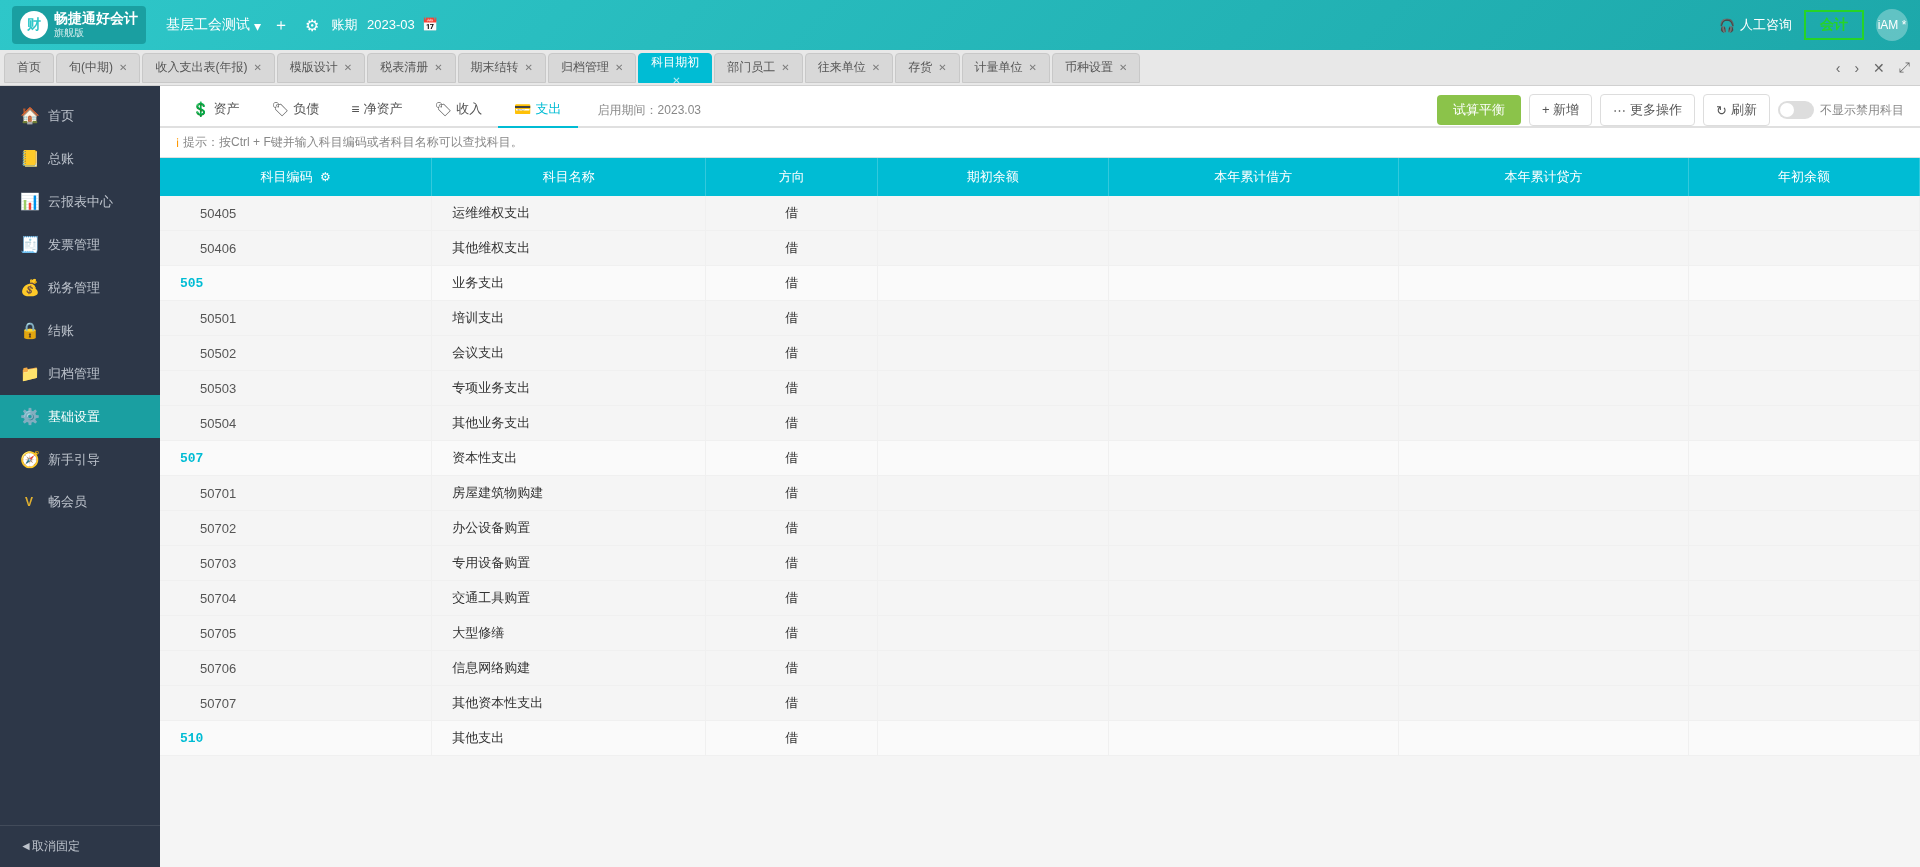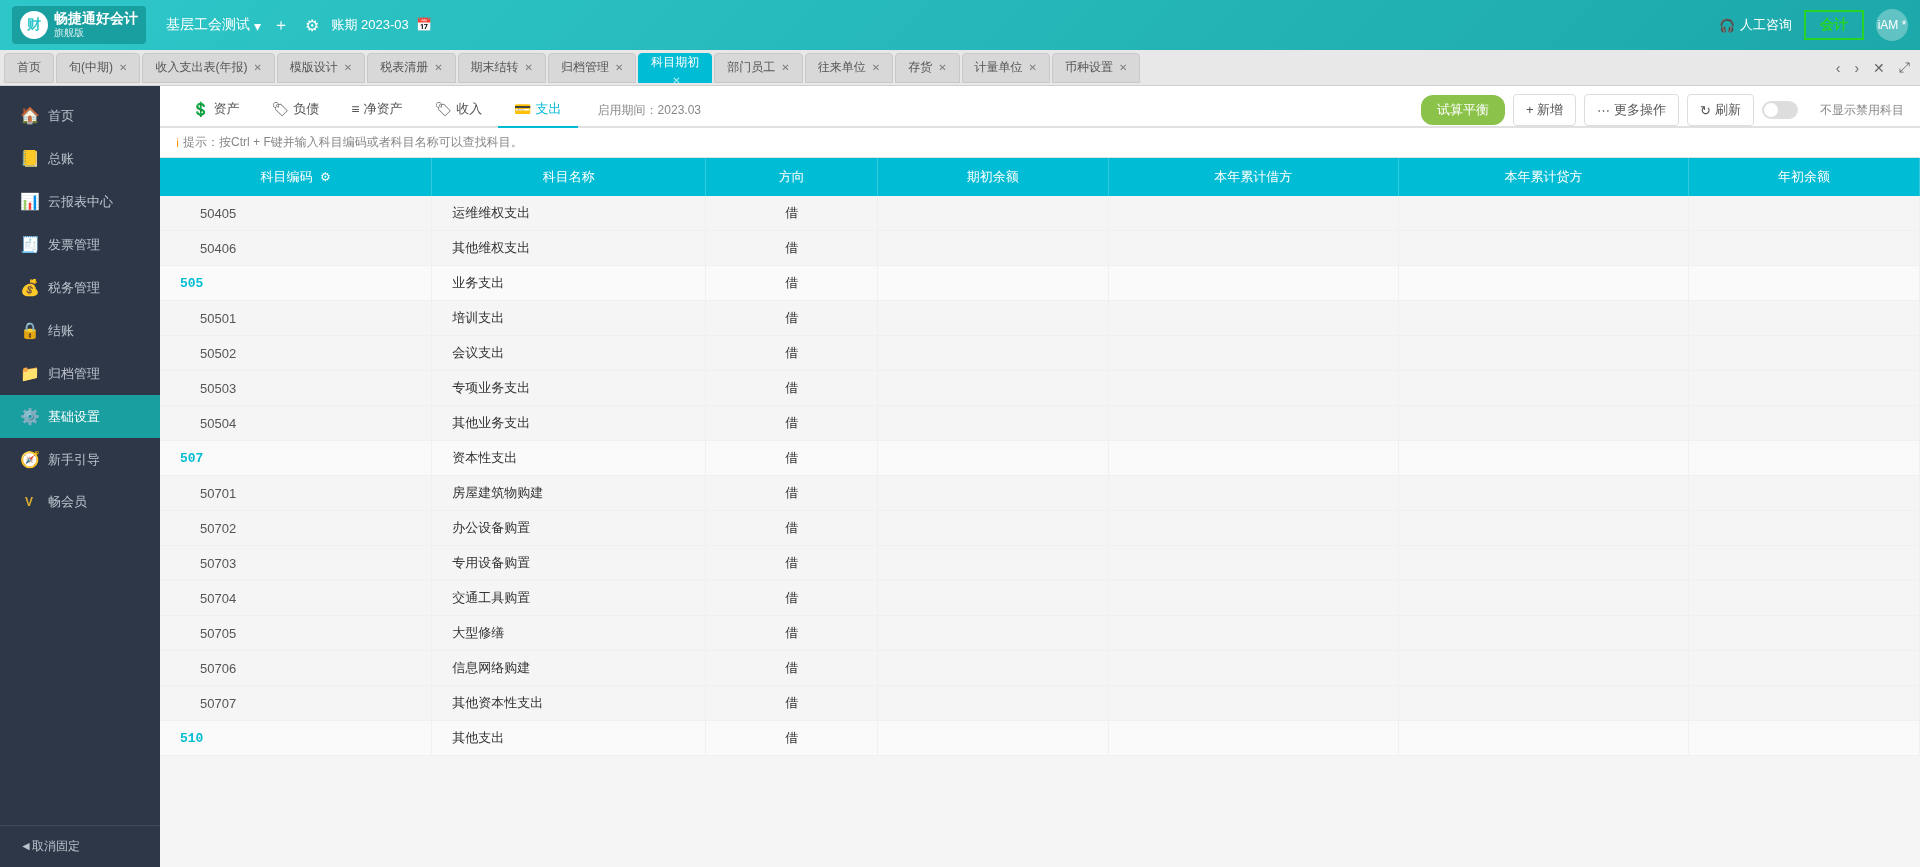--- a/index.html
+++ b/index.html
@@ -152,39 +152,39 @@
     }
     .sub-tab-icon { font-size: 14px; }
     .hint-text {
       font-size: 12px; color: #888;
       display: flex; align-items: center; gap: 4px;
     }
     .hint-icon { color: #ff9800; }
     .toolbar-right { margin-left: auto; display: flex; align-items: center; gap: 8px; }
     .balance-btn {
       background: #8bc34a; color: white; border: none;
-      padding: 6px 16px; border-radius: 12px; cursor: pointer; font-size: 13px;
+      padding: 6px 16px; border-radius: 4px; cursor: pointer; font-size: 13px;
     }
     .add-btn {
       background: none; border: 1px solid #ddd; color: #555;
       padding: 6px 12px; border-radius: 4px; cursor: pointer; font-size: 13px;
       display: flex; align-items: center; gap: 4px;
     }
     .more-btn {
       background: none; border: 1px solid #ddd; color: #555;
       padding: 6px 12px; border-radius: 4px; cursor: pointer; font-size: 13px;
       display: flex; align-items: center; gap: 4px;
     }
     .refresh-btn {
       background: none; border: 1px solid #ddd; color: #555;
       padding: 6px 12px; border-radius: 4px; cursor: pointer; font-size: 13px;
       display: flex; align-items: center; gap: 4px;
     }
     .toggle-disabled {
-      display: flex; align-items: center; gap: 22px;
+      display: flex; align-items: center; gap: 6px;
       font-size: 12px; color: #888;
     }
     .toggle-switch {
       width: 36px; height: 18px; background: #ddd; border-radius: 9px;
       position: relative; cursor: pointer;
     }
     .toggle-knob {
       width: 14px; height: 14px; background: white; border-radius: 50%;
       position: absolute; top: 2px; left: 2px;
     }
@@ -244,21 +244,21 @@
   </div>
   <div class="header-middle">
     <div class="company-name">
       <span>基层工会测试</span>
       <span>▾</span>
     </div>
     <button class="header-icon-btn">＋</button>
     <button class="header-icon-btn">⚙</button>
     <span class="period-text">
       <span>账期</span>
-      <span style="margin-left:0">2023-03</span>
+      <span style="margin-left:6px">2023-03</span>
       <span style="margin-left:4px; color: #7fdddd;">📅</span>
     </span>
   </div>
   <div class="header-right">
     <div class="support-btn">
       <span>🎧</span>
       <span>人工咨询</span>
     </div>
     <button class="accounting-btn">会计</button>
     <div class="user-avatar">

